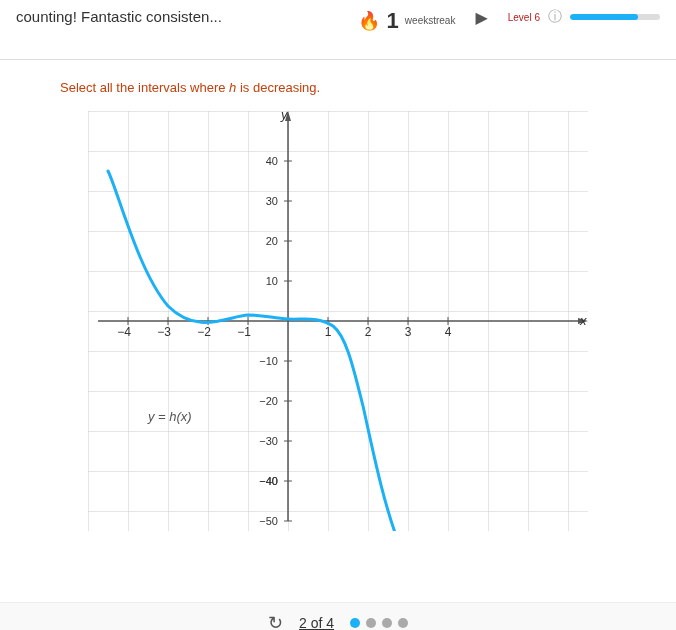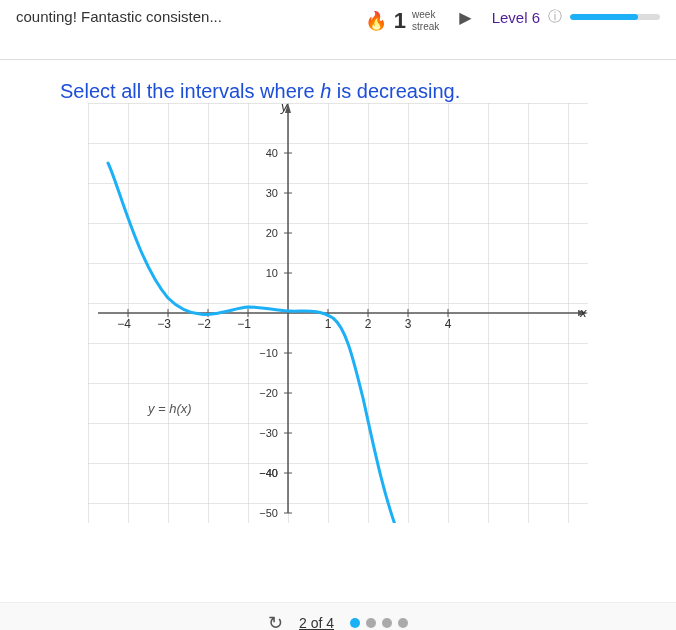--- a/index.html
+++ b/index.html
@@ -38,21 +38,21 @@
     }
 
     .streak-number {
       font-size: 22px;
       font-weight: bold;
       color: #333;
     }
 
     .streak-label {
       display: flex;
-      flex-direction: column;
+      flex-direction: row;
       font-size: 10px;
       color: #555;
       line-height: 1.2;
     }
 
     .play-btn {
       background: none;
       border: none;
       cursor: pointer;
       margin-right: 20px;
@@ -60,22 +60,22 @@
       font-size: 16px;
     }
 
     .level-container {
       display: flex;
       align-items: center;
       gap: 8px;
     }
 
     .level-text {
-      font-size: 15px;
-      color: #4c1d95;
+      font-size: 10px;
+      color: #b91c1c;
     }
 
     .level-bar-container {
       width: 90px;
       height: 6px;
       background: #ddd;
       border-radius: 3px;
       overflow: hidden;
     }
 
@@ -89,22 +89,23 @@
       background: white;
       margin: 0;
       padding: 20px 40px 10px 40px;
       height: calc(630px - 48px - 40px);
       display: flex;
       flex-direction: column;
       align-items: center;
     }
 
     .question-text {
-      font-size: 20px;
-      color: #1d4ed8;
+      font-size: 13px;
+      color: #c2410c;
+      margin-bottom: 16px;
       align-self: flex-start;
       margin-left: 20px;
     }
 
     .question-text em {
       font-style: italic;
     }
 
     .graph-container {
       position: relative;

